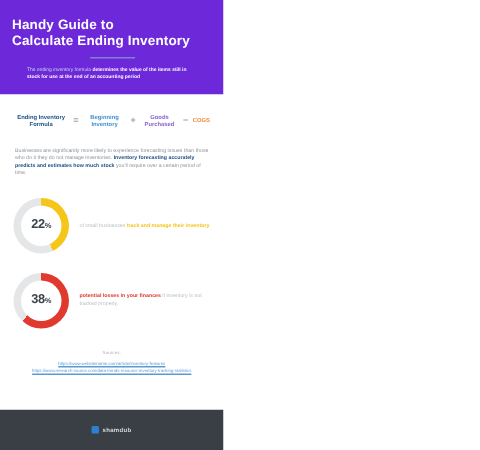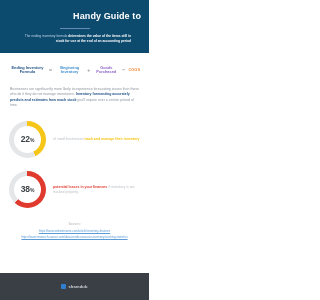--- a/index.html
+++ b/index.html
@@ -6,23 +6,23 @@
   body{
     width:149px;height:300px;overflow:hidden;
     background:#ffffff;
     font-family:"Liberation Sans","DejaVu Sans",sans-serif;
     -webkit-font-smoothing:antialiased;
   }
   .page{width:149px;height:300px;position:relative;display:flex;flex-direction:column;}
 
   
   .header{
-    background:#0c4a6e;
+    background:#6d28d9;
     padding:11px 8px 9px 8px;
-    text-align:right;
+    text-align:left;
     flex:0 0 auto;
   }
   .title{
     color:#ffffff;
     font-size:9px;
     line-height:10.5px;
     font-weight:bold;
     letter-spacing:.1px;
     margin:0;
   }
@@ -127,20 +127,21 @@
   }
 </style>
 </head>
 <body>
 
 <div class="page">
 
   <div class="header">
     <h1 class="title">
       <span>Handy Guide to</span>
+      <span class="title-l2">Calculate Ending Inventory</span>
     </h1>
     <div class="hr"></div>
     <p class="subtitle"><span>The ending inventory formula </span><b>determines the value of the items still in stock for use at the end of an accounting period</b></p>
   </div>
 
   <div class="body">
 
     <div class="formula">
       <span class="f-term c-navy">Ending Inventory Formula</span>
       <span class="f-op c-gray">=</span>

